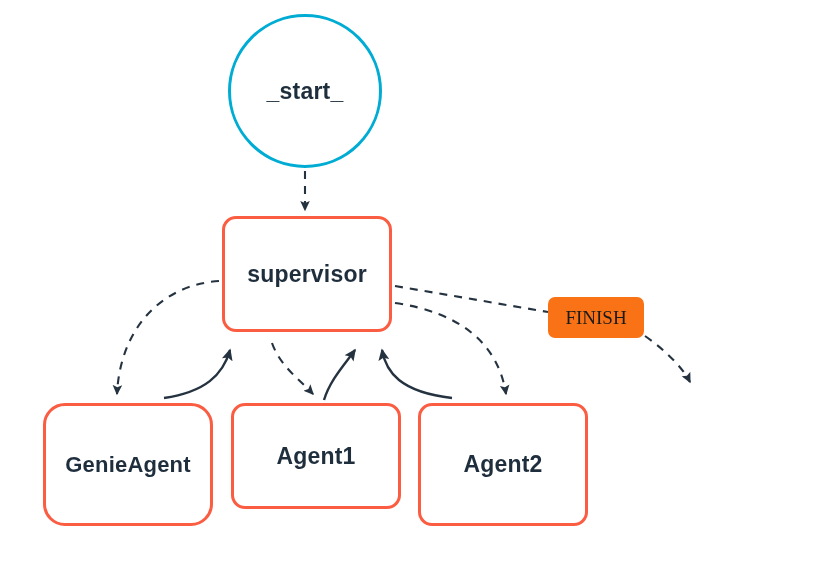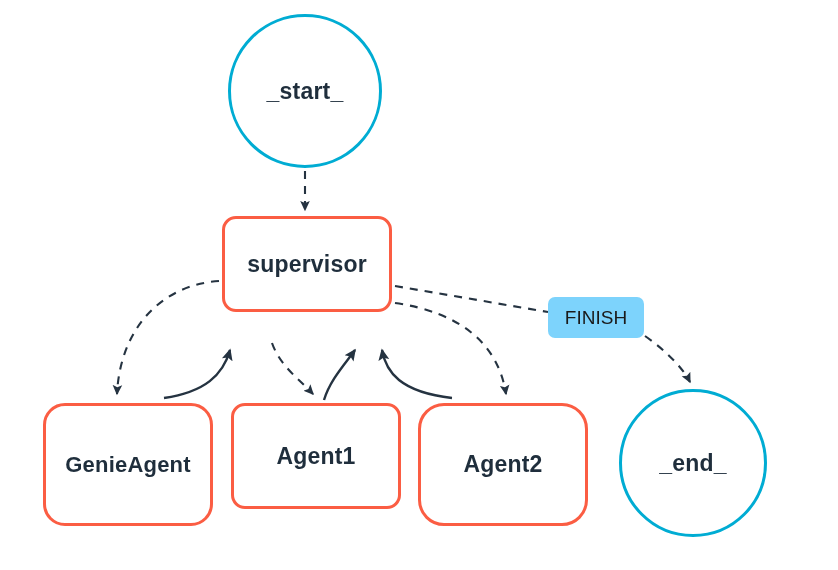--- a/index.html
+++ b/index.html
@@ -48,29 +48,30 @@
     font-weight: bold;
     letter-spacing: .2px;
     white-space: nowrap;
   }
   .label-terminal { font-size: 23px; }
   .label-box { font-size: 23px; }
   .label-box-sm { font-size: 22px; }
   .edge-label {
     position: absolute;
     box-sizing: border-box;
-    background: #7dd3fc;
+    background: #f97316;
     border-radius: 7px;
     display: flex;
     align-items: center;
     justify-content: center;
     color: #1A1A1A;
     font-size: 19px;
     font-weight: normal;
     white-space: nowrap;
+    font-family: Liberation Serif, serif;
   }
 </style>
 </head>
 <body>
 
 <div id="graph-canvas">
 
   <svg id="edge-layer" viewBox="0 0 838 570" width="838" height="570" xmlns="http://www.w3.org/2000/svg">
     <defs>
       <marker id="arrow" viewBox="0 0 10 10" refX="8.2" refY="5" markerWidth="5.2" markerHeight="5.2" orient="auto-start-reverse">
@@ -94,37 +95,34 @@
 
     <path d="M 324,400 C 330,380 345,364 355,350" fill="none" stroke="#253341" stroke-width="2.4" marker-end="url(#arrow)"></path>
 
     <path d="M 452,398 C 400,392 386,372 382,350" fill="none" stroke="#253341" stroke-width="2.4" marker-end="url(#arrow)"></path>
   </svg>
 
   <div class="node node-terminal" style="left:228px; top:14px; width:154px; height:154px;">
     <span class="node-label label-terminal">_start_</span>
   </div>
 
-  <div class="node node-box" style="left:222px; top:216px; width:170px; height:96px;">
+  <div class="node node-box" style="left:222px; top:216px; width:170px; height:116px;">
     <span class="node-label label-box">supervisor</span>
   </div>
 
   <div class="node node-box" style="left:43px; top:403px; width:170px; height:123px;border-radius:22px;">
     <span class="node-label label-box-sm">GenieAgent</span>
   </div>
 
   <div class="node node-box" style="left:231px; top:403px; width:170px; height:106px;">
     <span class="node-label label-box">Agent1</span>
   </div>
 
-  <div class="node node-box" style="left:418px; top:403px; width:170px; height:123px;border-radius:26px;">
+  <div class="node node-box" style="left:418px; top:403px; width:170px; height:123px;">
     <span class="node-label label-box">Agent2</span>
   </div>
 
-  <div class="node node-terminal" style="left:619px; top:389px; width:148px; height:148px;">
-    <span class="node-label label-terminal">_end_</span>
-  </div>
 
   <div class="edge-label" style="left:548px; top:297px; width:96px; height:41px;">
     <span>FINISH</span>
   </div>
 
 </div>
 
 </body></html>

